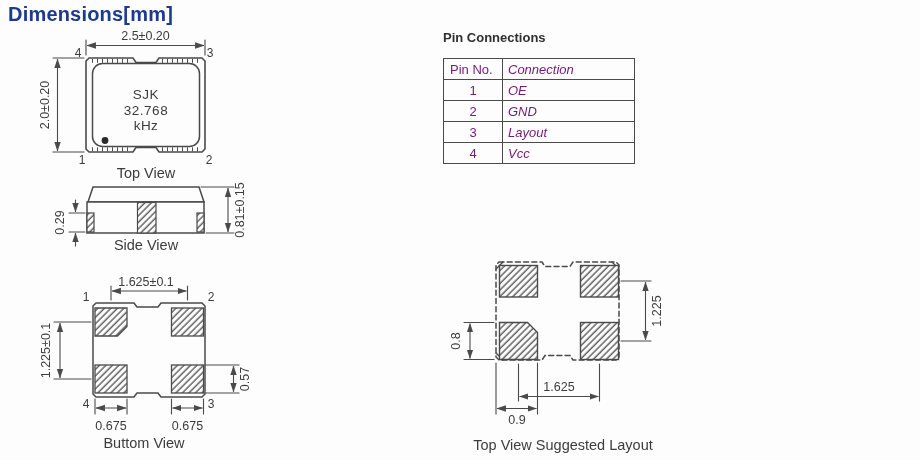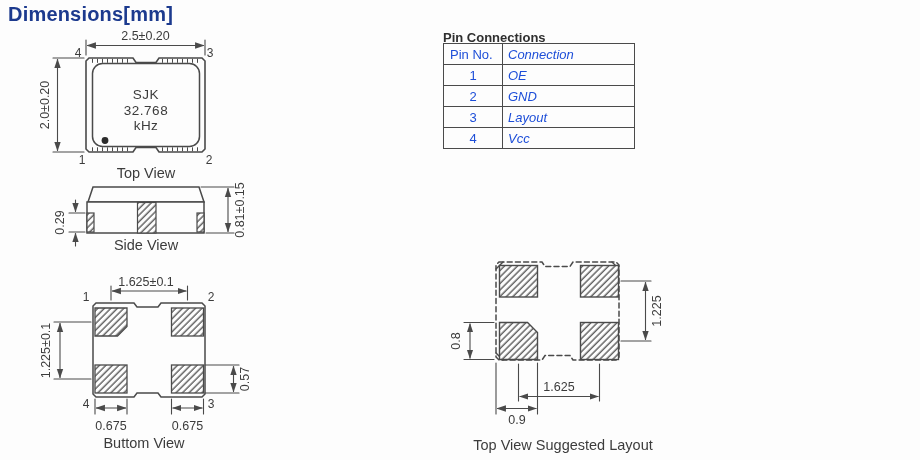--- a/index.html
+++ b/index.html
@@ -14,22 +14,22 @@
   svg{position:absolute;left:0;top:0;}
   svg text{font-family:"Liberation Sans", sans-serif;fill:#3c3c3c;}
   .dim-t{font-size:12.5px;}
   .pin-t{font-size:12px;}
   .label-t{font-size:14.5px;}
   .chip-t{font-size:13.5px;letter-spacing:0.5px;}
   .tbl-title{
     position:absolute;left:443px;top:30px;font-size:13px;font-weight:bold;color:#2f2f2f;
   }
   table.pin-table{
-    position:absolute;left:443px;top:43px;border-collapse:collapse;
-    font-size:13px;color:#1d4ed8;table-layout:fixed;
+    position:absolute;left:443px;top:58px;border-collapse:collapse;
+    font-size:13px;color:#701a75;table-layout:fixed;
   }
   table.pin-table td{
     border:1.4px solid #4a4a4a;height:20px;padding:0 0 0 5px;background:#fdfdfd;
   }
   table.pin-table td.c1{width:52px;text-align:center;padding:0;}
   table.pin-table td.c2{width:126px;text-align:left;font-style:italic;}
   table.pin-table tr.hdr td.c1{text-align:left;padding-left:6px;}
 </style>
 </head>
 <body>

